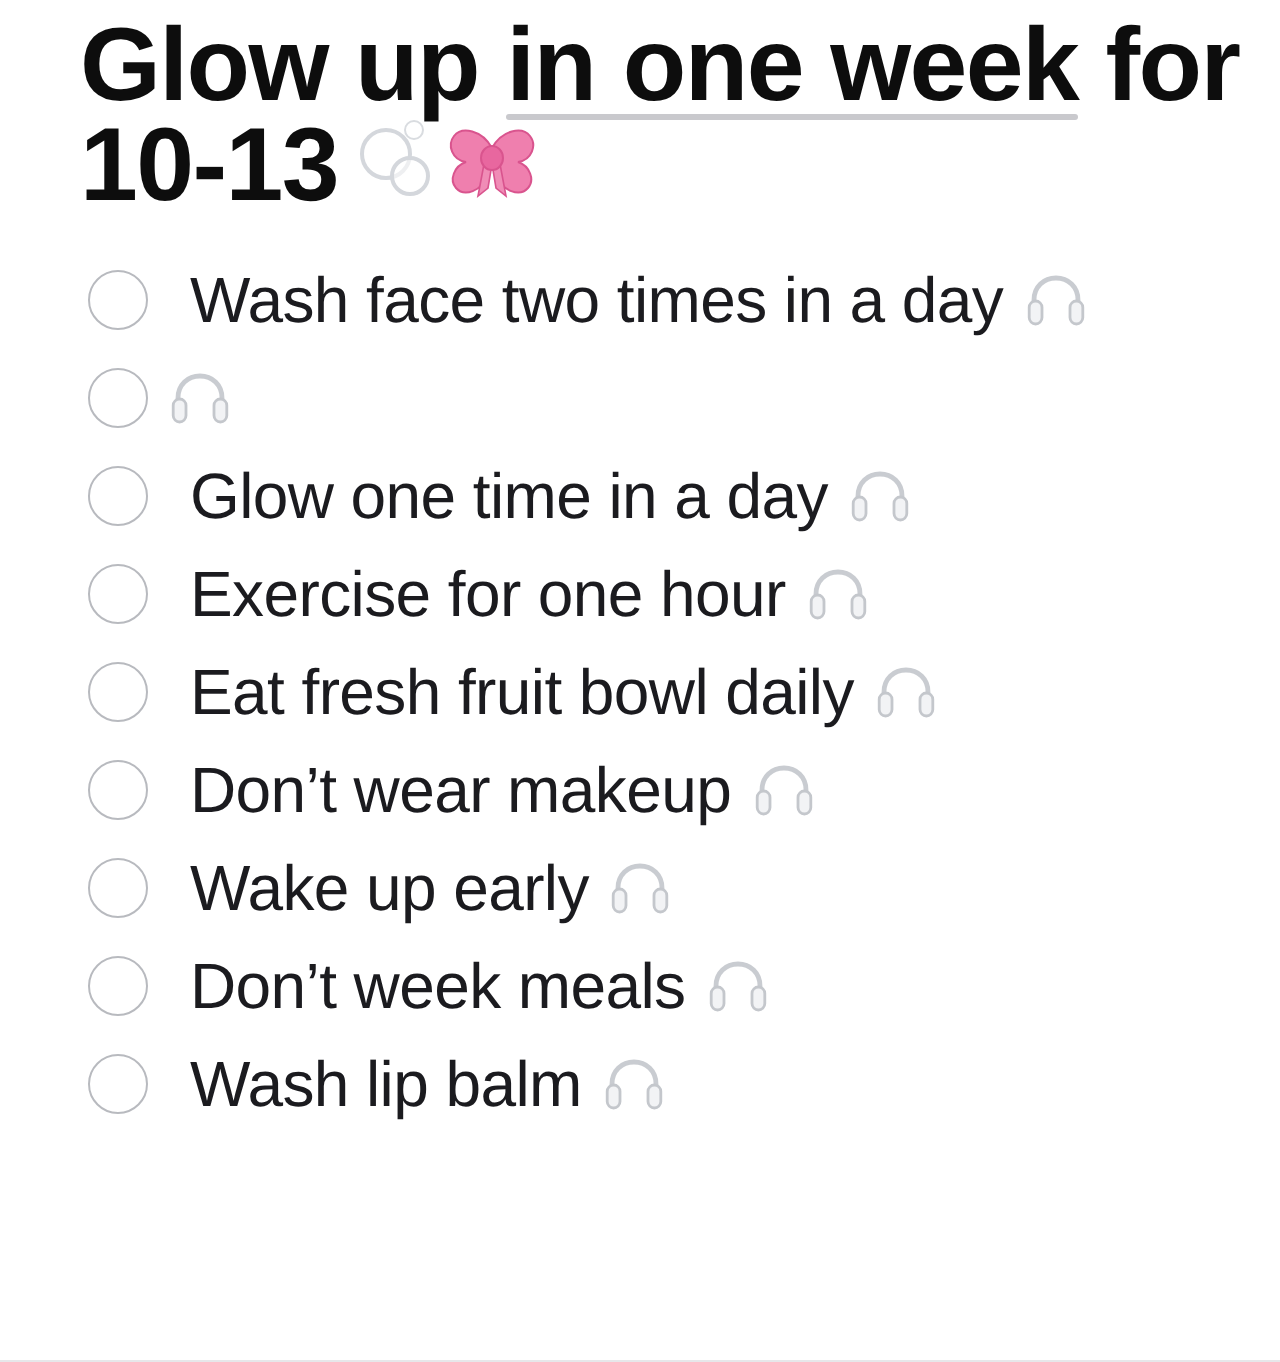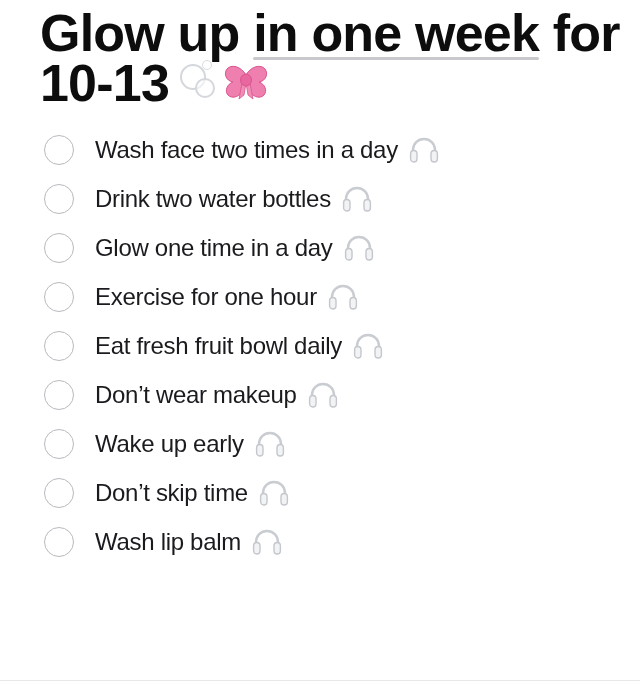--- a/index.html
+++ b/index.html
@@ -133,21 +133,21 @@
     min-width: 30px;
     border: 1.5px solid #b8babf;
     border-radius: 50%;
     background: #ffffff;
     box-sizing: border-box;
   }
 
   .item-label {
     margin-left: 21px;
     font-family: "Liberation Sans", sans-serif;
-    font-size: 24px;
+    font-size: 32px;
     line-height: 30px;
     color: #1b1b1f;
     letter-spacing: -0.3px;
     white-space: nowrap;
   }
 
   
   .headphones-icon {
     display: inline-block;
     width: 30px;
@@ -194,21 +194,20 @@
         <svg viewBox="0 0 30 28" width="30" height="28" aria-hidden="true">
           <path d="M4 18 V14 C4 7.4 8.9 3 15 3 C21.1 3 26 7.4 26 14 V18" fill="none" stroke="#c9ccd1" stroke-width="2.4" stroke-linecap="round"></path>
           <rect x="1.6" y="14.5" width="6.4" height="11.5" rx="3.2" fill="#f2f3f5" stroke="#c4c7cc" stroke-width="1.4"></rect>
           <rect x="22" y="14.5" width="6.4" height="11.5" rx="3.2" fill="#f2f3f5" stroke="#c4c7cc" stroke-width="1.4"></rect>
         </svg>
       </span>
     </div>
 
     <div class="check-item">
       <span class="checkbox"></span>
-      <span class="item-label">Drink two water bottles</span>
       <span class="headphones-icon">
         <svg viewBox="0 0 30 28" width="30" height="28" aria-hidden="true">
           <path d="M4 18 V14 C4 7.4 8.9 3 15 3 C21.1 3 26 7.4 26 14 V18" fill="none" stroke="#c9ccd1" stroke-width="2.4" stroke-linecap="round"></path>
           <rect x="1.6" y="14.5" width="6.4" height="11.5" rx="3.2" fill="#f2f3f5" stroke="#c4c7cc" stroke-width="1.4"></rect>
           <rect x="22" y="14.5" width="6.4" height="11.5" rx="3.2" fill="#f2f3f5" stroke="#c4c7cc" stroke-width="1.4"></rect>
         </svg>
       </span>
     </div>
 
     <div class="check-item">
@@ -268,21 +267,21 @@
           <path d="M4 18 V14 C4 7.4 8.9 3 15 3 C21.1 3 26 7.4 26 14 V18" fill="none" stroke="#c9ccd1" stroke-width="2.4" stroke-linecap="round"></path>
           <rect x="1.6" y="14.5" width="6.4" height="11.5" rx="3.2" fill="#f2f3f5" stroke="#c4c7cc" stroke-width="1.4"></rect>
           <rect x="22" y="14.5" width="6.4" height="11.5" rx="3.2" fill="#f2f3f5" stroke="#c4c7cc" stroke-width="1.4"></rect>
         </svg>
       </span>
     </div>
 
 
     <div class="check-item">
       <span class="checkbox"></span>
-      <span class="item-label">Don’t skip time</span>
+      <span class="item-label">Don’t week meals</span>
       <span class="headphones-icon">
         <svg viewBox="0 0 30 28" width="30" height="28" aria-hidden="true">
           <path d="M4 18 V14 C4 7.4 8.9 3 15 3 C21.1 3 26 7.4 26 14 V18" fill="none" stroke="#c9ccd1" stroke-width="2.4" stroke-linecap="round"></path>
           <rect x="1.6" y="14.5" width="6.4" height="11.5" rx="3.2" fill="#f2f3f5" stroke="#c4c7cc" stroke-width="1.4"></rect>
           <rect x="22" y="14.5" width="6.4" height="11.5" rx="3.2" fill="#f2f3f5" stroke="#c4c7cc" stroke-width="1.4"></rect>
         </svg>
       </span>
     </div>
 
     <div class="check-item">

